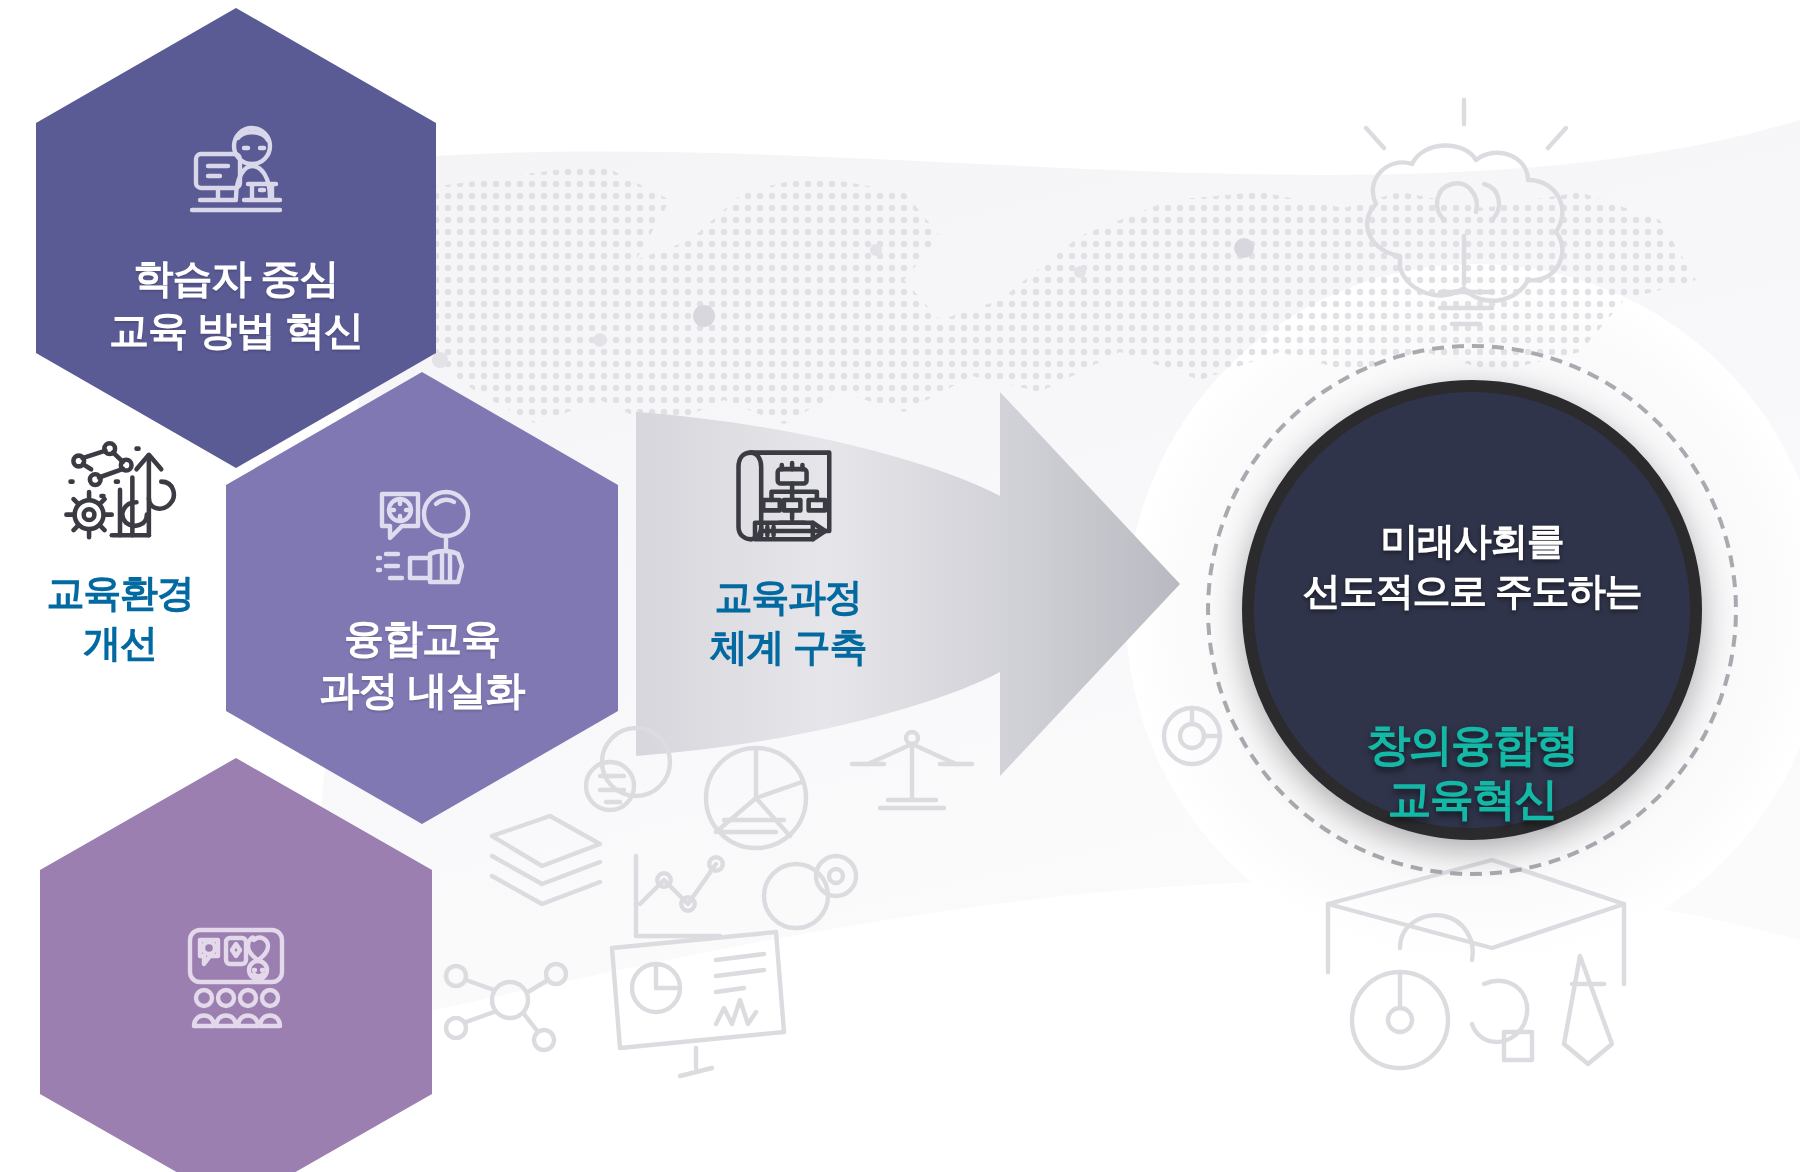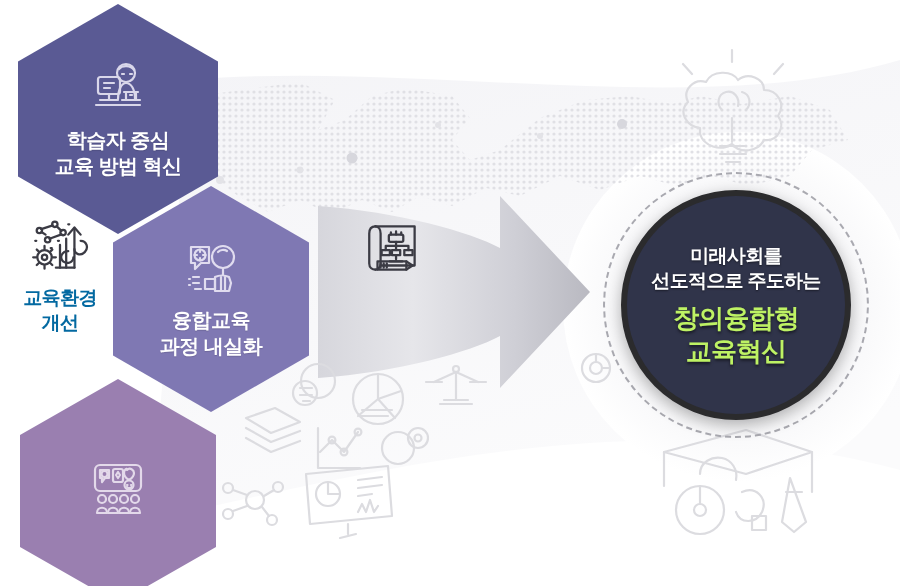--- a/index.html
+++ b/index.html
@@ -98,36 +98,37 @@
     top: 18px;
     width: 230px;
     height: 230px;
     border-radius: 50%;
     background: #30344a;
     border: 6px solid #2b2b2d;
     box-sizing: border-box;
     display: flex;
     flex-direction: column;
     align-items: center;
-    justify-content: center;
+    justify-content: flex-end;
     box-shadow: 0 5px 16px rgba(0,0,0,0.30);
+    gap: 40px;
   }
   .goal-sub {
     color: #ffffff;
     font-size: 19px;
     font-weight: 700;
     line-height: 1.32;
     letter-spacing: -0.7px;
     text-align: center;
     white-space: pre-line;
     text-shadow: 0 1px 2px rgba(0,0,0,0.5);
   }
   .goal-main {
-    color: #bef264;
-    font-size: 26px;
+    color: #14b8a6;
+    font-size: 22px;
     font-weight: 700;
     line-height: 1.26;
     letter-spacing: -0.9px;
     text-align: center;
     white-space: pre-line;
     margin-top: 9px;
     text-shadow: 0 2px 3px rgba(0,0,0,0.55);
   }
 </style>
 </head>
@@ -373,20 +374,22 @@
       <path d="M29,16 L29,18 M34,15 L34,18 M39,16 L39,18"></path>
       <path d="M34,25 L34,29 M24,29 L46,29 M24,29 L24,33 M46,29 L46,33 M34,29 L34,33"></path>
       <rect x="20" y="33" width="8" height="5"></rect>
       <rect x="30" y="33" width="8" height="5"></rect>
       <rect x="42" y="33" width="8" height="5"></rect>
       <path d="M34,38 L34,42 M28,44 L40,44"></path>
       <path d="M16,44 L44,44 L50,48 L44,52 L16,52 Z"></path>
       <path d="M44,44 L44,52"></path>
       <path d="M19,46 L19,50 M22,46 L22,50 M25,46 L25,50"></path>
     </svg>
+    <div class="plain-label">교육과정
+체계 구축</div>
   </div>
 
   <div id="goal-wrap">
     <div id="goal-dashed"></div>
     <div id="goal-circle">
       <div class="goal-sub">미래사회를
 선도적으로 주도하는</div>
       <div class="goal-main">창의융합형
 교육혁신</div>
     </div>

